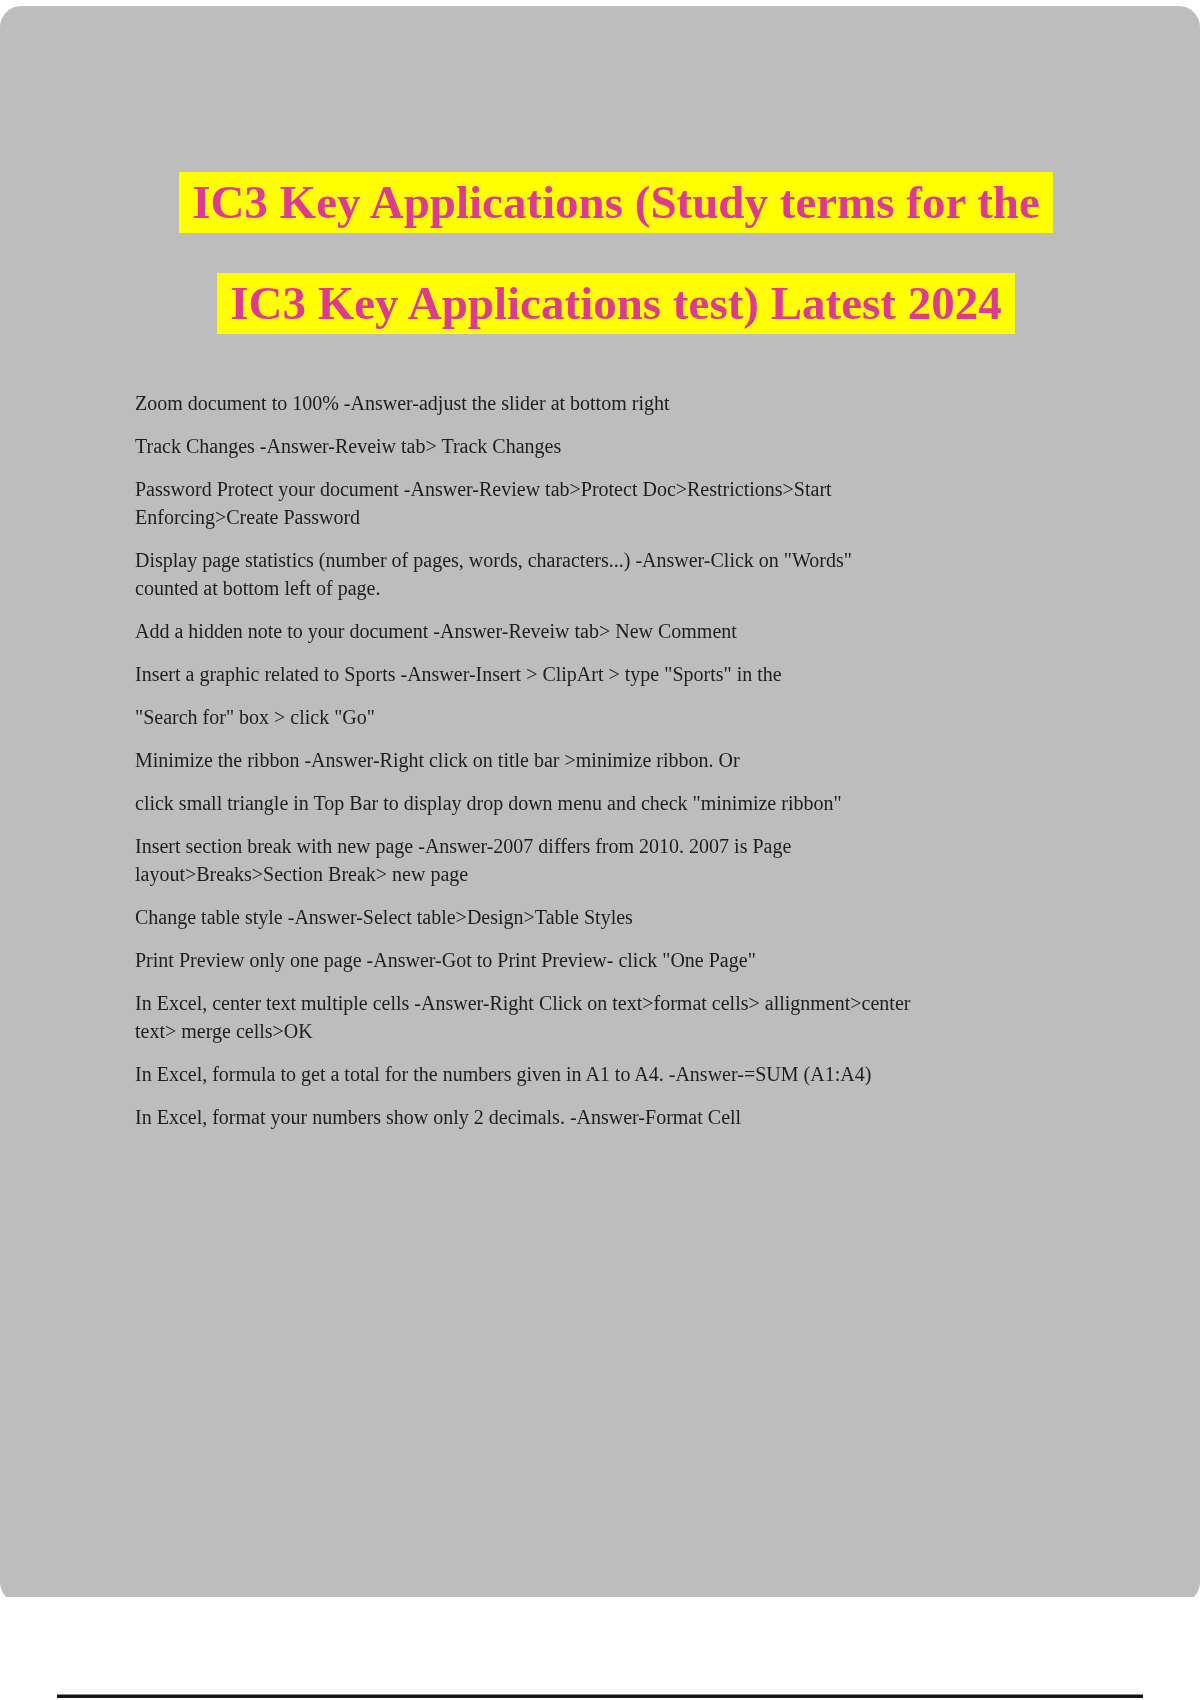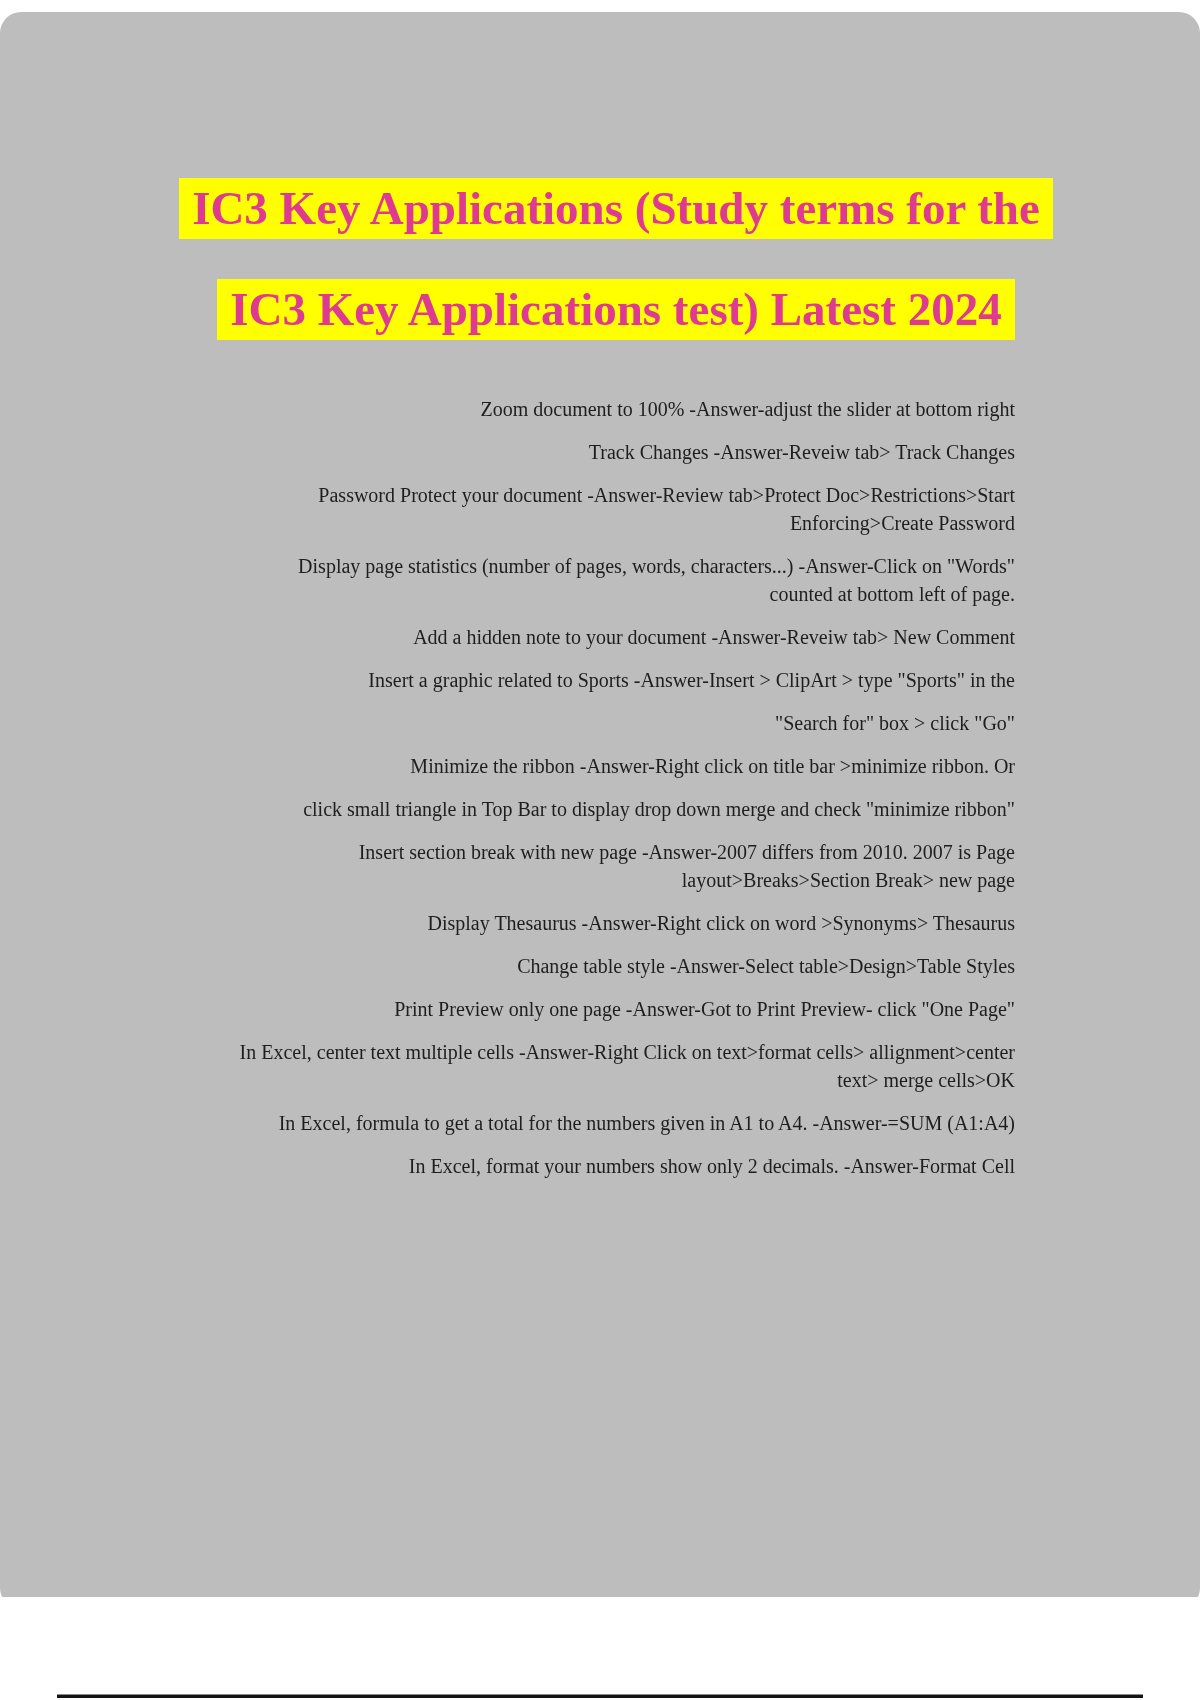--- a/index.html
+++ b/index.html
@@ -18,21 +18,21 @@
   }
   .canvas {
     position: relative;
     width: 1200px;
     height: 1700px;
     overflow: hidden;
     background: var(--bottom_band);
   }
   .page-gray {
     position: absolute;
-    top: 12px; left: 0;
+    top: 6px; left: 0;
     width: 1200px;
     height: 1597px;
     background: var(--background);
     border-radius: 21px;
   }
   .title-wrap {
     padding-top: 166px;
     padding-left: 32px;
     text-align: center;
   }
@@ -54,21 +54,20 @@
     margin-left: 135px;
     margin-top: 45px;
     width: 880px;
   }
   .terms p {
     font-size: 20px;
     line-height: 28px;
     margin: 0 0 15px 0;
     color: var(--body_text);
     white-space: pre-line;
-    text-align: right;
   }
   .bottom-band {
     position: absolute;
     left: 0;
     top: 1597px;
     width: 1200px;
     height: 103px;
     background: var(--bottom_band);
   }
   .divider {
@@ -94,24 +93,23 @@
       <p>Zoom document to 100% -Answer-adjust the slider at bottom right</p>
       <p>Track Changes -Answer-Reveiw tab&gt; Track Changes</p>
       <p>Password Protect your document -Answer-Review tab&gt;Protect Doc&gt;Restrictions&gt;Start
 Enforcing&gt;Create Password</p>
       <p>Display page statistics (number of pages, words, characters...) -Answer-Click on "Words"
 counted at bottom left of page.</p>
       <p>Add a hidden note to your document -Answer-Reveiw tab&gt; New Comment</p>
       <p>Insert a graphic related to Sports -Answer-Insert &gt; ClipArt &gt; type "Sports" in the</p>
       <p>"Search for" box &gt; click "Go"</p>
       <p>Minimize the ribbon -Answer-Right click on title bar &gt;minimize ribbon. Or</p>
-      <p>click small triangle in Top Bar to display drop down merge and check "minimize ribbon"</p>
+      <p>click small triangle in Top Bar to display drop down menu and check "minimize ribbon"</p>
       <p>Insert section break with new page -Answer-2007 differs from 2010. 2007 is Page
 layout&gt;Breaks&gt;Section Break&gt; new page</p>
-      <p>Display Thesaurus -Answer-Right click on word &gt;Synonyms&gt; Thesaurus</p>
       <p>Change table style -Answer-Select table&gt;Design&gt;Table Styles</p>
       <p>Print Preview only one page -Answer-Got to Print Preview- click "One Page"</p>
       <p>In Excel, center text multiple cells -Answer-Right Click on text&gt;format cells&gt; allignment&gt;center
 text&gt; merge cells&gt;OK</p>
       <p>In Excel, formula to get a total for the numbers given in A1 to A4. -Answer-=SUM (A1:A4)</p>
       <p>In Excel, format your numbers show only 2 decimals. -Answer-Format Cell</p>
     </div>
   </div>
   <div class="bottom-band">
     <div class="divider"></div>

